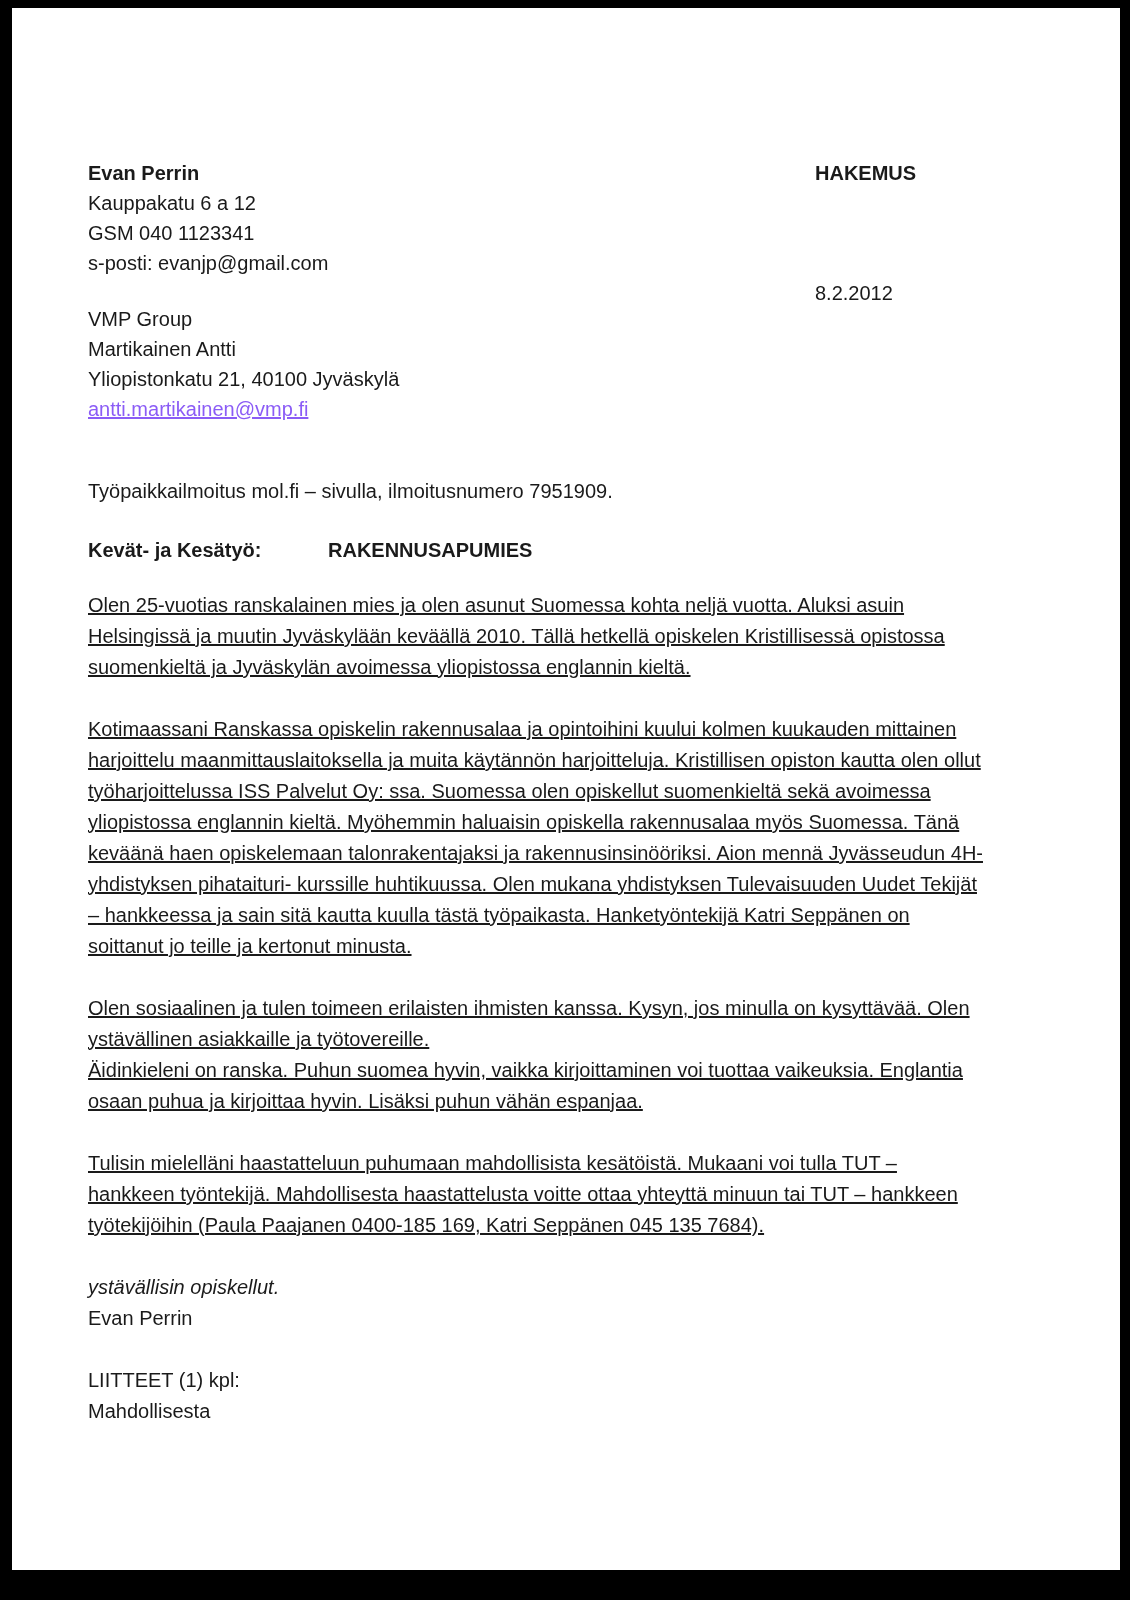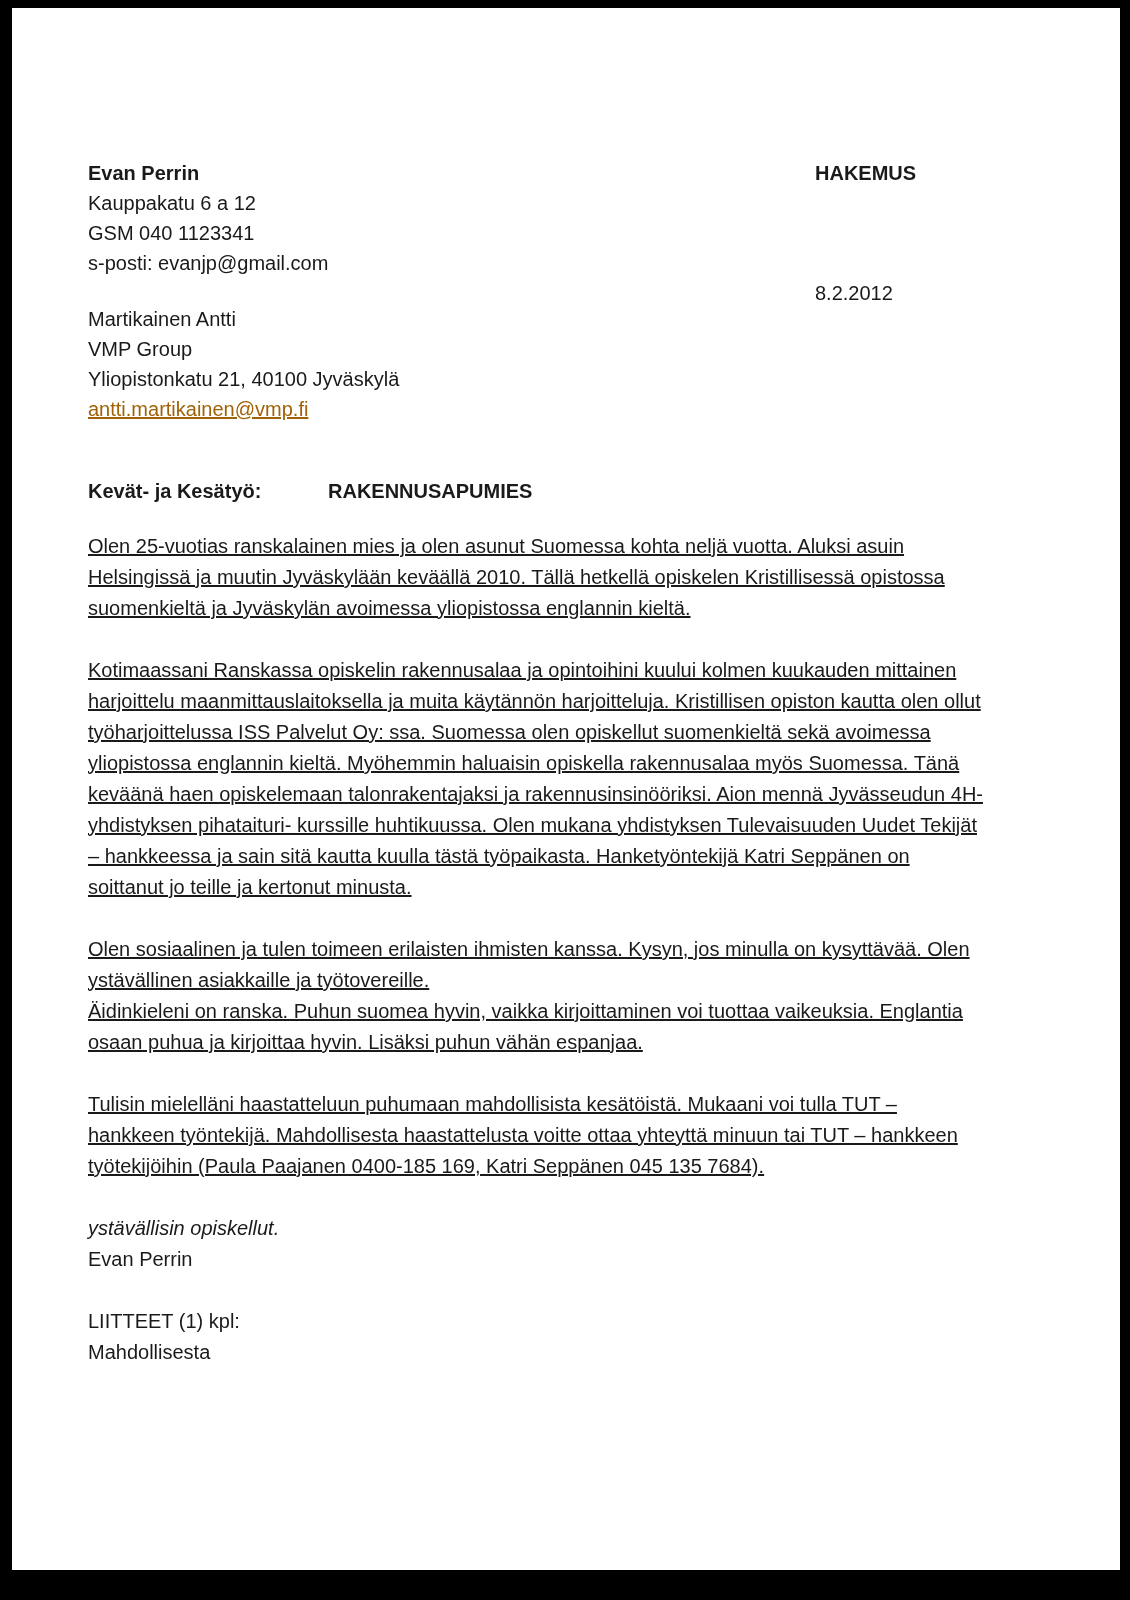--- a/index.html
+++ b/index.html
@@ -48,21 +48,21 @@
   .doc-date {
     position: absolute;
     top: 120px;
     left: 727px;
   }
   .recipient-block {
     line-height: 30px;
     margin-bottom: 52px;
   }
   .email-link {
-    color: #a16207;
+    color: #8b5cf6;
     text-decoration: underline;
     cursor: pointer;
   }
   .reference-line {
     margin-bottom: 28px;
   }
   .subject-line {
     font-weight: bold;
     margin-bottom: 24px;
   }
@@ -97,26 +97,27 @@
     <div class="header-block">
       <div class="sender-name">Evan Perrin</div>
       <div>Kauppakatu 6 a 12</div>
       <div>GSM 040 1123341</div>
       <div>s-posti: evanjp@gmail.com</div>
       <div class="doc-type">HAKEMUS</div>
       <div class="doc-date">8.2.2012</div>
     </div>
 
     <div class="recipient-block">
+      <div>VMP Group</div>
       <div>Martikainen Antti</div>
-      <div>VMP Group</div>
       <div>Yliopistonkatu 21, 40100 Jyväskylä</div>
       <div><a class="email-link">antti.martikainen@vmp.fi</a></div>
     </div>
 
+    <div class="reference-line">Työpaikkailmoitus mol.fi – sivulla, ilmoitusnumero 7951909.</div>
 
     <div class="subject-line">
       <span class="subject-label">Kevät- ja Kesätyö:</span><span class="subject-title">RAKENNUSAPUMIES</span>
     </div>
 
     <div class="para">
       <p>Olen 25-vuotias ranskalainen mies ja olen asunut Suomessa kohta neljä vuotta. Aluksi asuin Helsingissä ja muutin Jyväskylään keväällä 2010. Tällä hetkellä opiskelen Kristillisessä opistossa suomenkieltä ja Jyväskylän avoimessa yliopistossa englannin kieltä.</p>
     </div>
 
     <div class="para">

